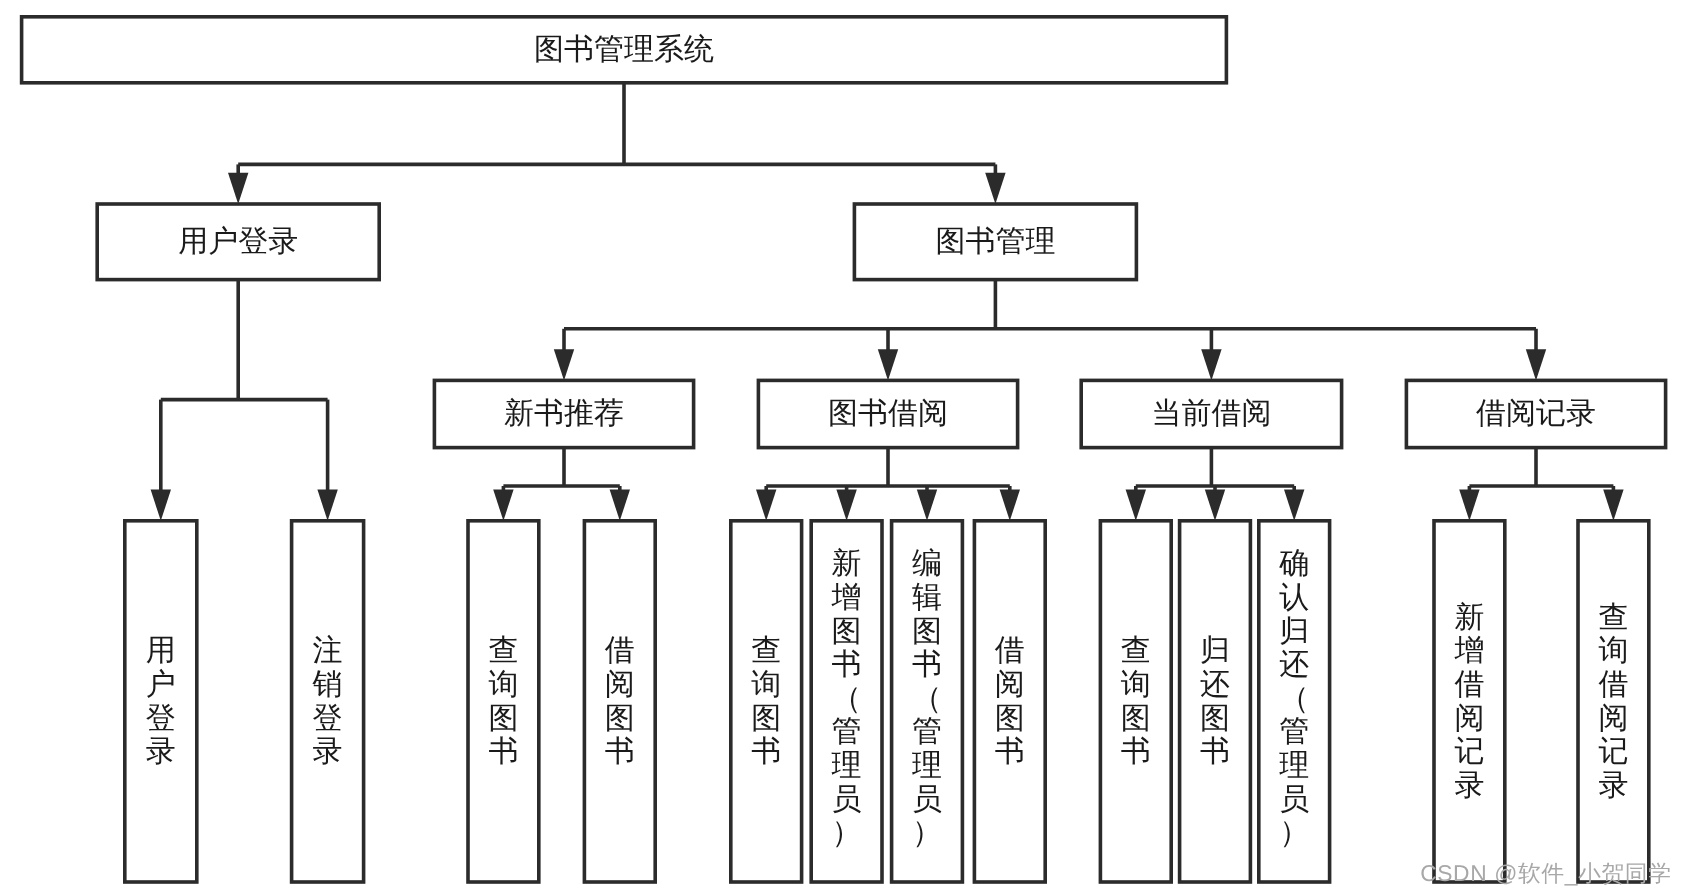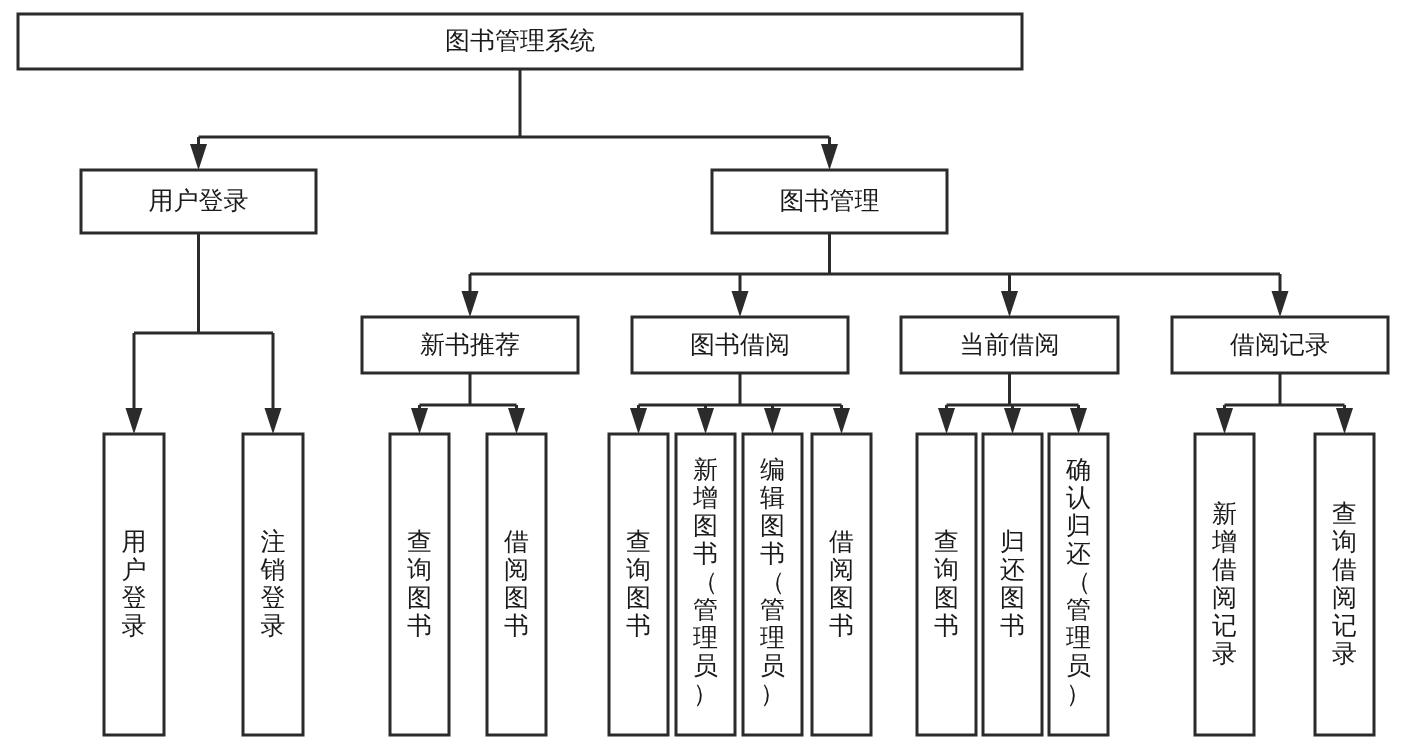--- a/index.html
+++ b/index.html
@@ -233,13 +233,14 @@
       </g>
       <g>
         <rect x="1195" y="434" width="59" height="301" class="node-rect"></rect>
         <text x="1224.5" class="node-label-v"><tspan x="1224.5" y="522.34">新</tspan><tspan x="1224.5" y="550.34">增</tspan><tspan x="1224.5" y="578.34">借</tspan><tspan x="1224.5" y="606.34">阅</tspan><tspan x="1224.5" y="634.34">记</tspan><tspan x="1224.5" y="662.34">录</tspan></text>
       </g>
       <g>
         <rect x="1315" y="434" width="59" height="301" class="node-rect"></rect>
         <text x="1344.5" class="node-label-v"><tspan x="1344.5" y="522.34">查</tspan><tspan x="1344.5" y="550.34">询</tspan><tspan x="1344.5" y="578.34">借</tspan><tspan x="1344.5" y="606.34">阅</tspan><tspan x="1344.5" y="634.34">记</tspan><tspan x="1344.5" y="662.34">录</tspan></text>
       </g>
     </svg>
+  <div class="watermark">CSDN @软件_小贺同学</div>
 </div>
 
 </body></html>

